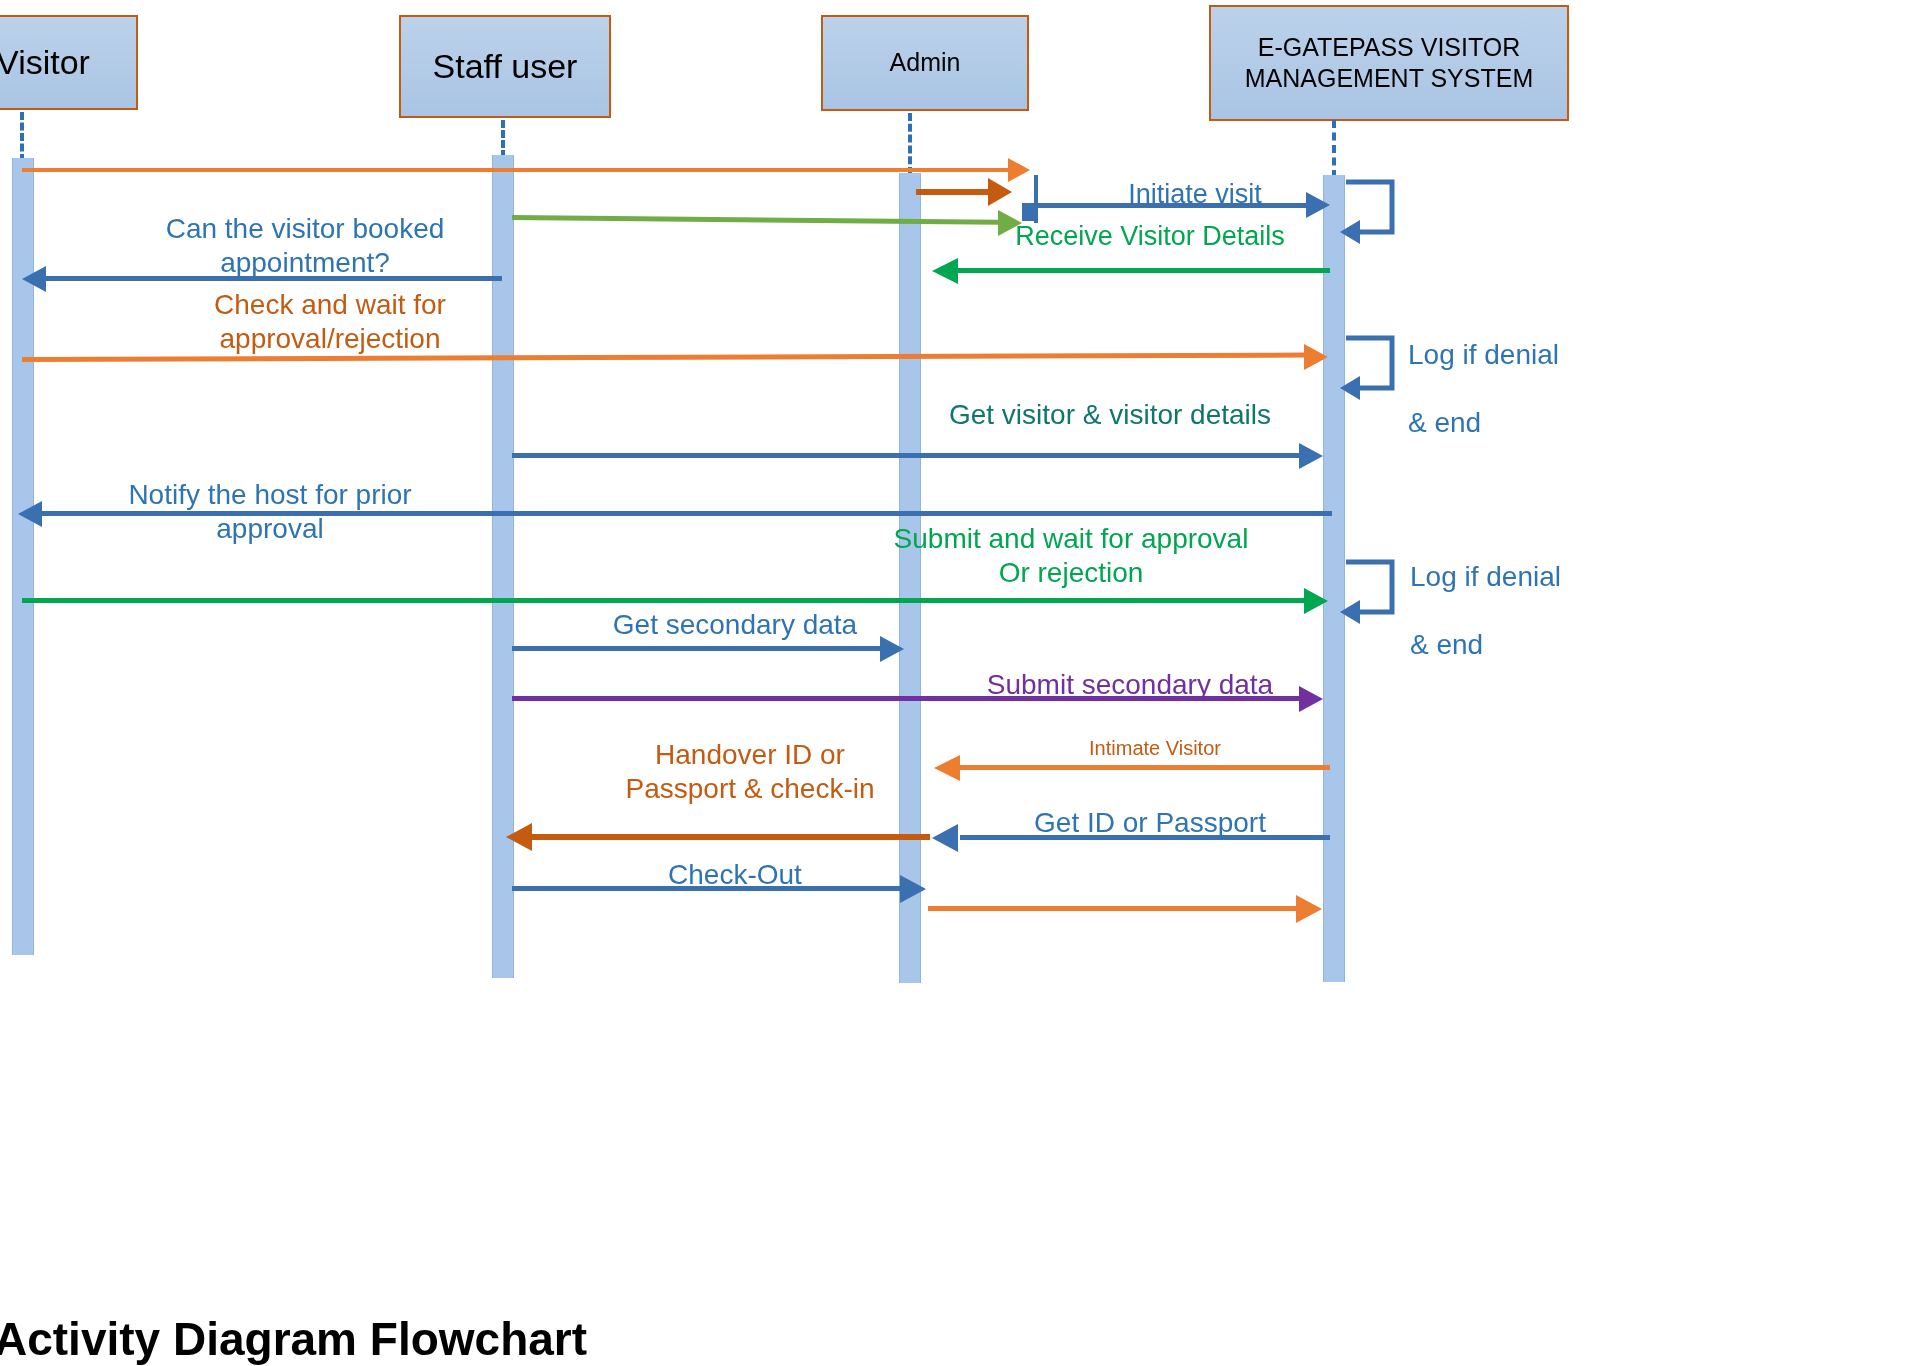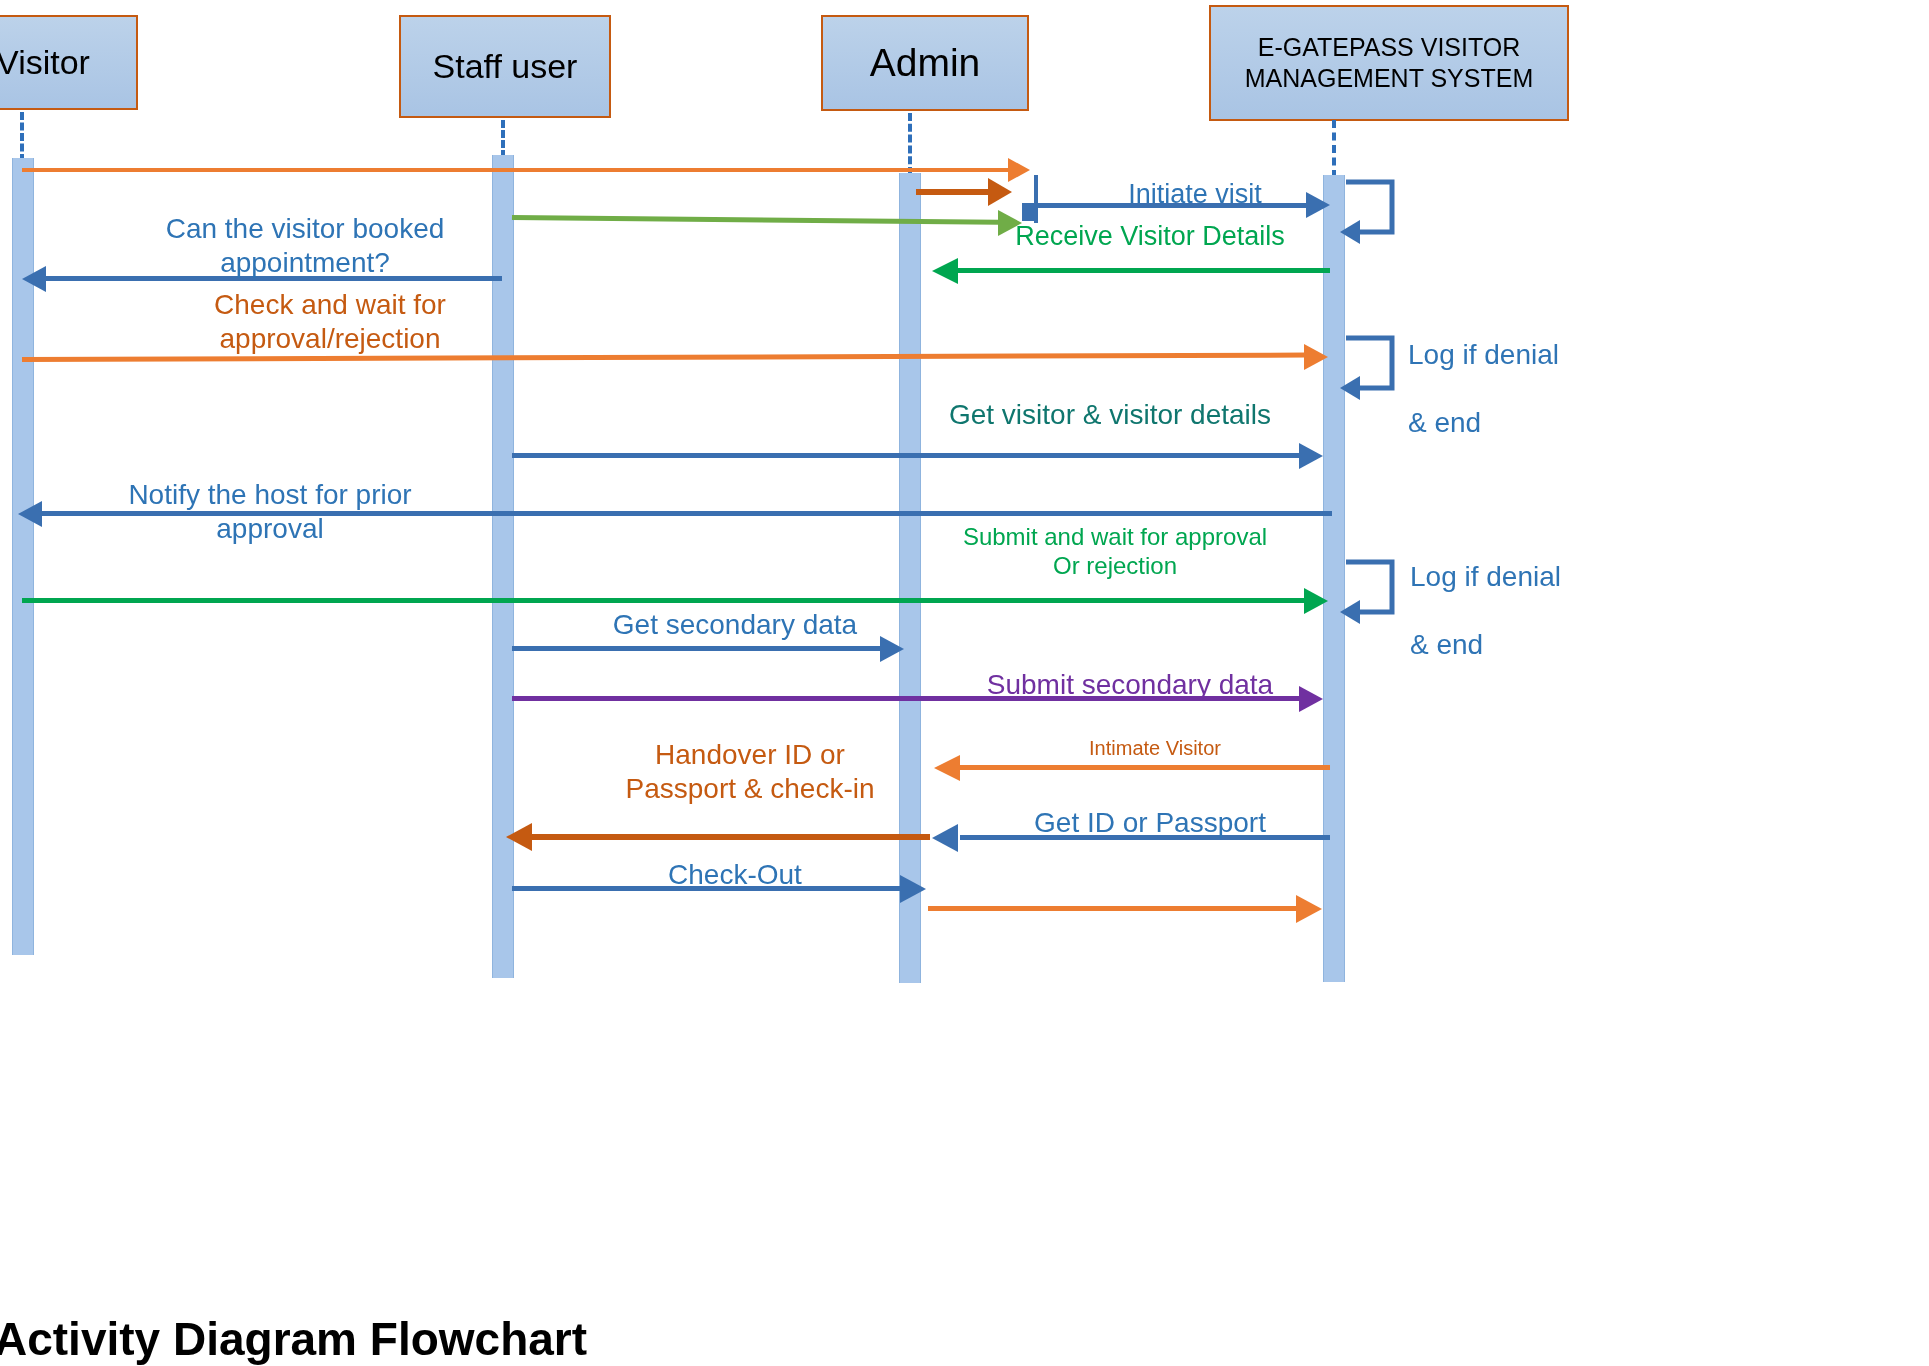--- a/index.html
+++ b/index.html
@@ -80,21 +80,21 @@
 <div id="canvas">
 
   <div class="actor-box" style="left:-52px; top:15px; width:190px; height:95px; font-size:34px;">
     <span class="lbl">Visitor</span>
   </div>
 
   <div class="actor-box" style="left:399px; top:15px; width:212px; height:103px; font-size:34px;">
     <span class="lbl">Staff user</span>
   </div>
 
-  <div class="actor-box" style="left:821px; top:15px; width:208px; height:96px; font-size:39px;">
+  <div class="actor-box" style="left:821px; top:15px; width:208px; height:96px; font-size:25px;">
     <span class="lbl">Admin</span>
   </div>
 
   <div class="actor-box" style="left:1209px; top:5px; width:360px; height:116px; font-size:25px;">
     <span class="lbl">E-GATEPASS VISITOR
 MANAGEMENT SYSTEM</span>
   </div>
 
   <div class="lifeline-dash" style="left:20px; top:112px; height:50px;"></div>
   <div class="lifeline-dash" style="left:501px; top:120px; height:38px;"></div>
@@ -138,21 +138,21 @@
   <div style="position:absolute; left:512px; top:453px; width:788px; height:5px; background:#3a6fb0;"></div>
   <div class="arrowhead" style="left:1299px; top:443px; border-top:13px solid transparent; border-bottom:13px solid transparent; border-left:24px solid #3a6fb0;"></div>
   <div class="msg-label" style="left:890px; top:398px; width:440px; font-size:28px; color:#0f766e;">Get visitor &amp; visitor details</div>
 
   <div style="position:absolute; left:42px; top:511px; width:1290px; height:5px; background:#3a6fb0;"></div>
   <div class="arrowhead" style="left:18px; top:501px; border-top:13px solid transparent; border-bottom:13px solid transparent; border-right:24px solid #3a6fb0;"></div>
   <div class="msg-label" style="left:80px; top:478px; width:380px; font-size:28px; color:#2e74b5;">Notify the host for prior approval</div>
 
   <div style="position:absolute; left:22px; top:598px; width:1284px; height:5px; background:#00a650;"></div>
   <div class="arrowhead" style="left:1304px; top:588px; border-top:13px solid transparent; border-bottom:13px solid transparent; border-left:24px solid #00a650;"></div>
-  <div class="msg-label" style="left:900px; top:522px; width:430px; font-size:24px; color:#00a650;">Submit and wait for approval
+  <div class="msg-label" style="left:856px; top:522px; width:430px; font-size:28px; color:#00a650;">Submit and wait for approval
 Or rejection</div>
 
   <div style="position:absolute; left:512px; top:646px; width:370px; height:5px; background:#3a6fb0;"></div>
   <div class="arrowhead" style="left:880px; top:636px; border-top:13px solid transparent; border-bottom:13px solid transparent; border-left:24px solid #3a6fb0;"></div>
   <div class="msg-label" style="left:560px; top:608px; width:350px; font-size:28px; color:#2e74b5;">Get secondary data</div>
 
   <div style="position:absolute; left:512px; top:696px; width:788px; height:5px; background:#7030a0;"></div>
   <div class="arrowhead" style="left:1299px; top:686px; border-top:13px solid transparent; border-bottom:13px solid transparent; border-left:24px solid #7030a0;"></div>
   <div class="msg-label" style="left:930px; top:668px; width:400px; font-size:28px; color:#7030a0;">Submit secondary data</div>
 

